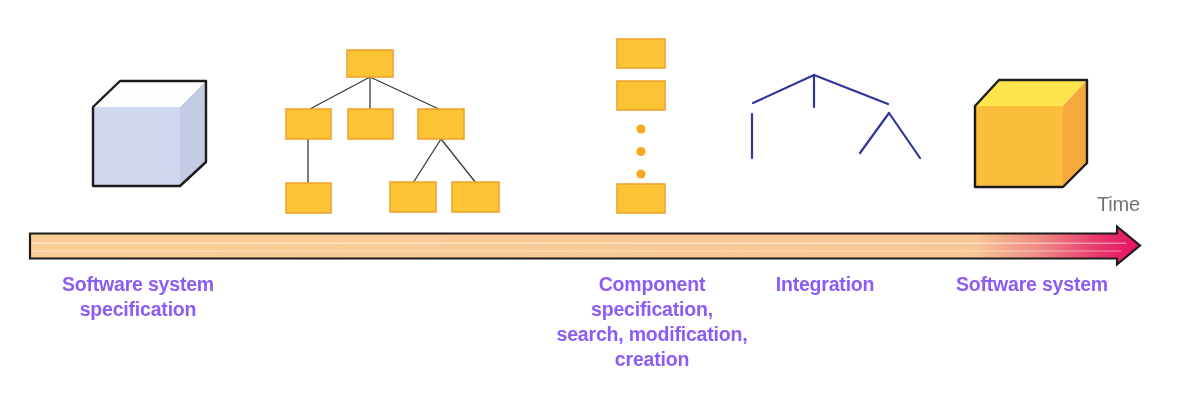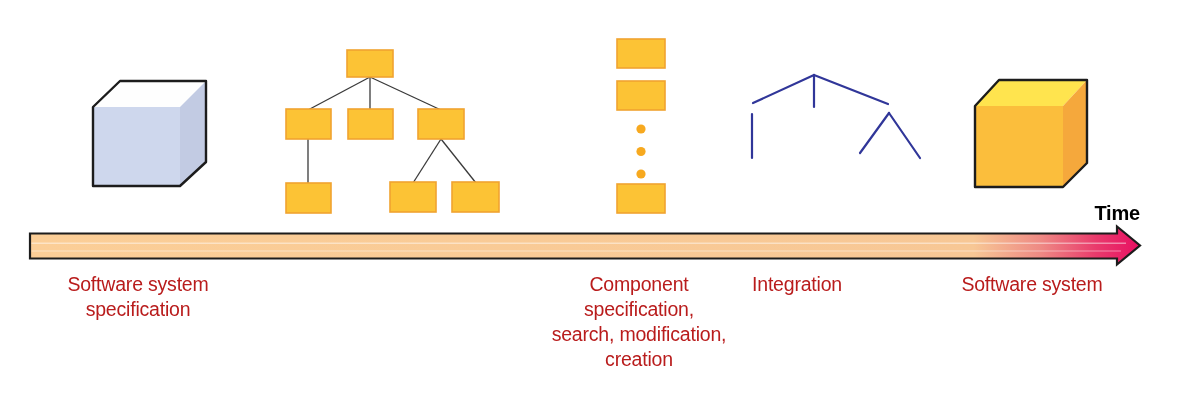--- a/index.html
+++ b/index.html
@@ -4,40 +4,40 @@
 <style>
   html,body{margin:0;padding:0;background:#ffffff;}
   body{width:1179px;height:415px;position:relative;overflow:hidden;
        font-family:"Liberation Sans","DejaVu Sans",sans-serif;}
   .canvas{position:absolute;inset:0;width:1179px;height:415px;}
   svg.layer{position:absolute;left:0;top:0;}
   .stage-label{
     position:absolute;
     top:272px;
     text-align:center;
-    font-weight:normal;
+    font-weight:bold;
     font-size:19.5px;
     line-height:25px;
     letter-spacing:-0.2px;
-    color:#b91c1c;
+    color:#8b5cf6;
     white-space:pre-line;
   }
   .time-label{
     position:absolute;
-    left:1058px;top:202px;width:82px;
+    left:1058px;top:193px;width:82px;
     text-align:right;
-    font-weight:bold;
+    font-weight:normal;
     font-size:20px;
-    color:#000000;
+    color:#737373;
     letter-spacing:-0.2px;
   }
   .lbl-0{left:28px;width:220px;}
   .lbl-1{left:287px;width:200px;}
-  .lbl-2{left:539px;width:200px;}
-  .lbl-3{left:697px;width:200px;}
+  .lbl-2{left:552px;width:200px;}
+  .lbl-3{left:725px;width:200px;}
   .lbl-4{left:932px;width:200px;}
 </style>
 </head>
 <body>
 
 <div class="canvas">
 
   <svg class="layer" width="1179" height="415" viewBox="0 0 1179 415">
     <defs>
       <linearGradient id="arrowGrad" x1="0" y1="0" x2="1" y2="0">

